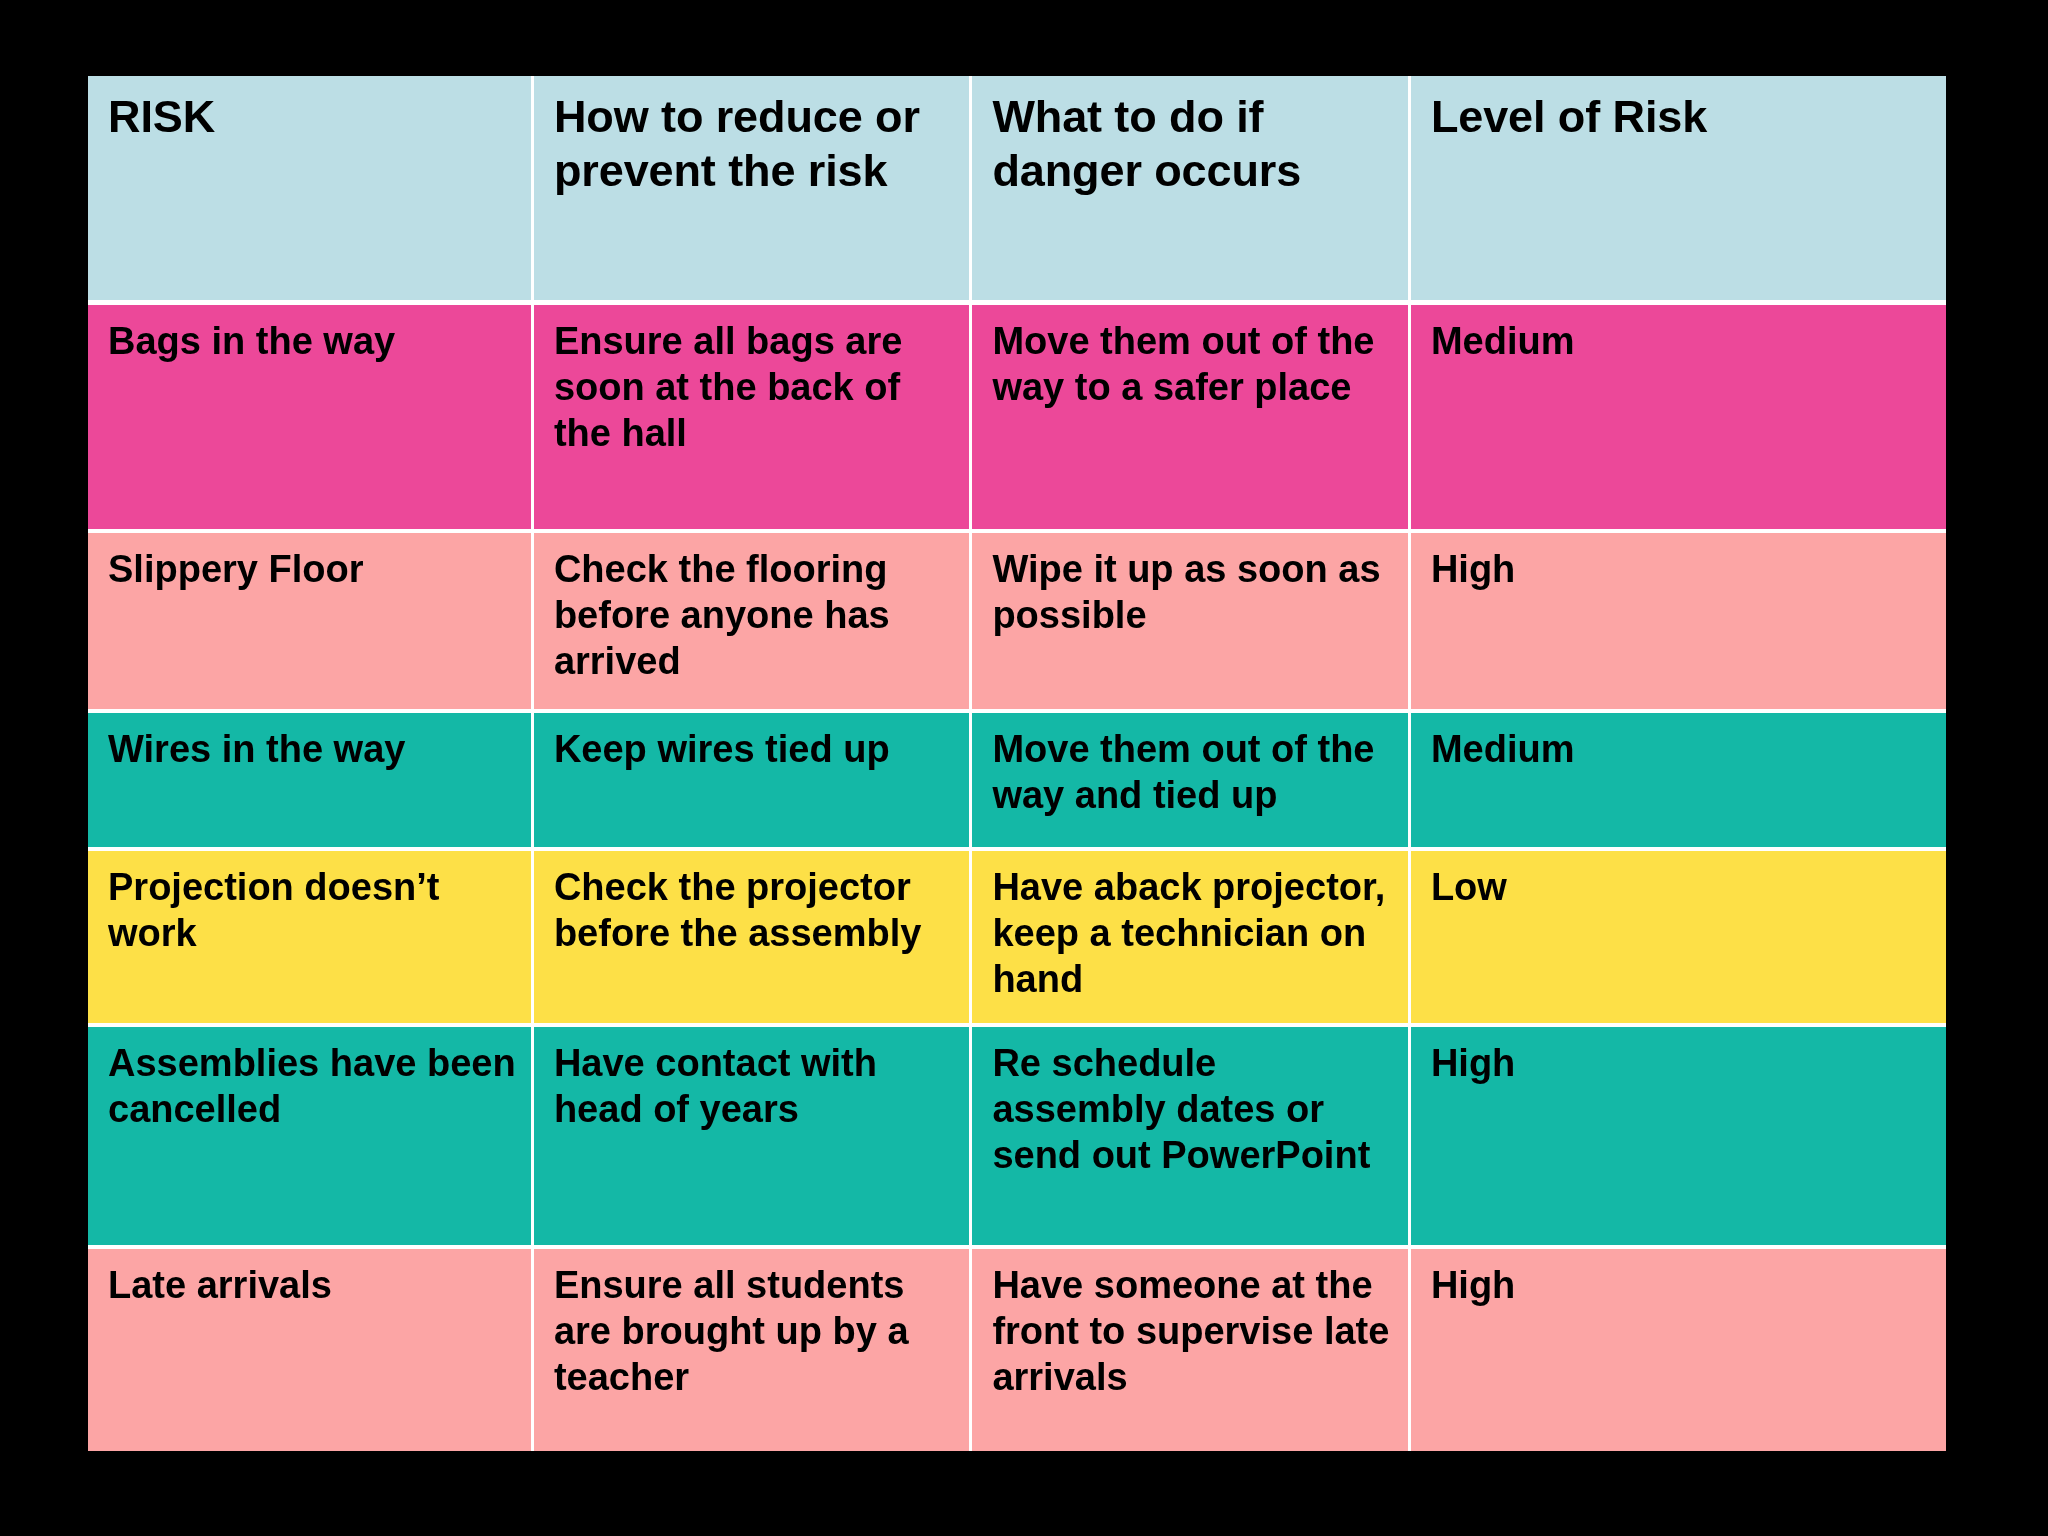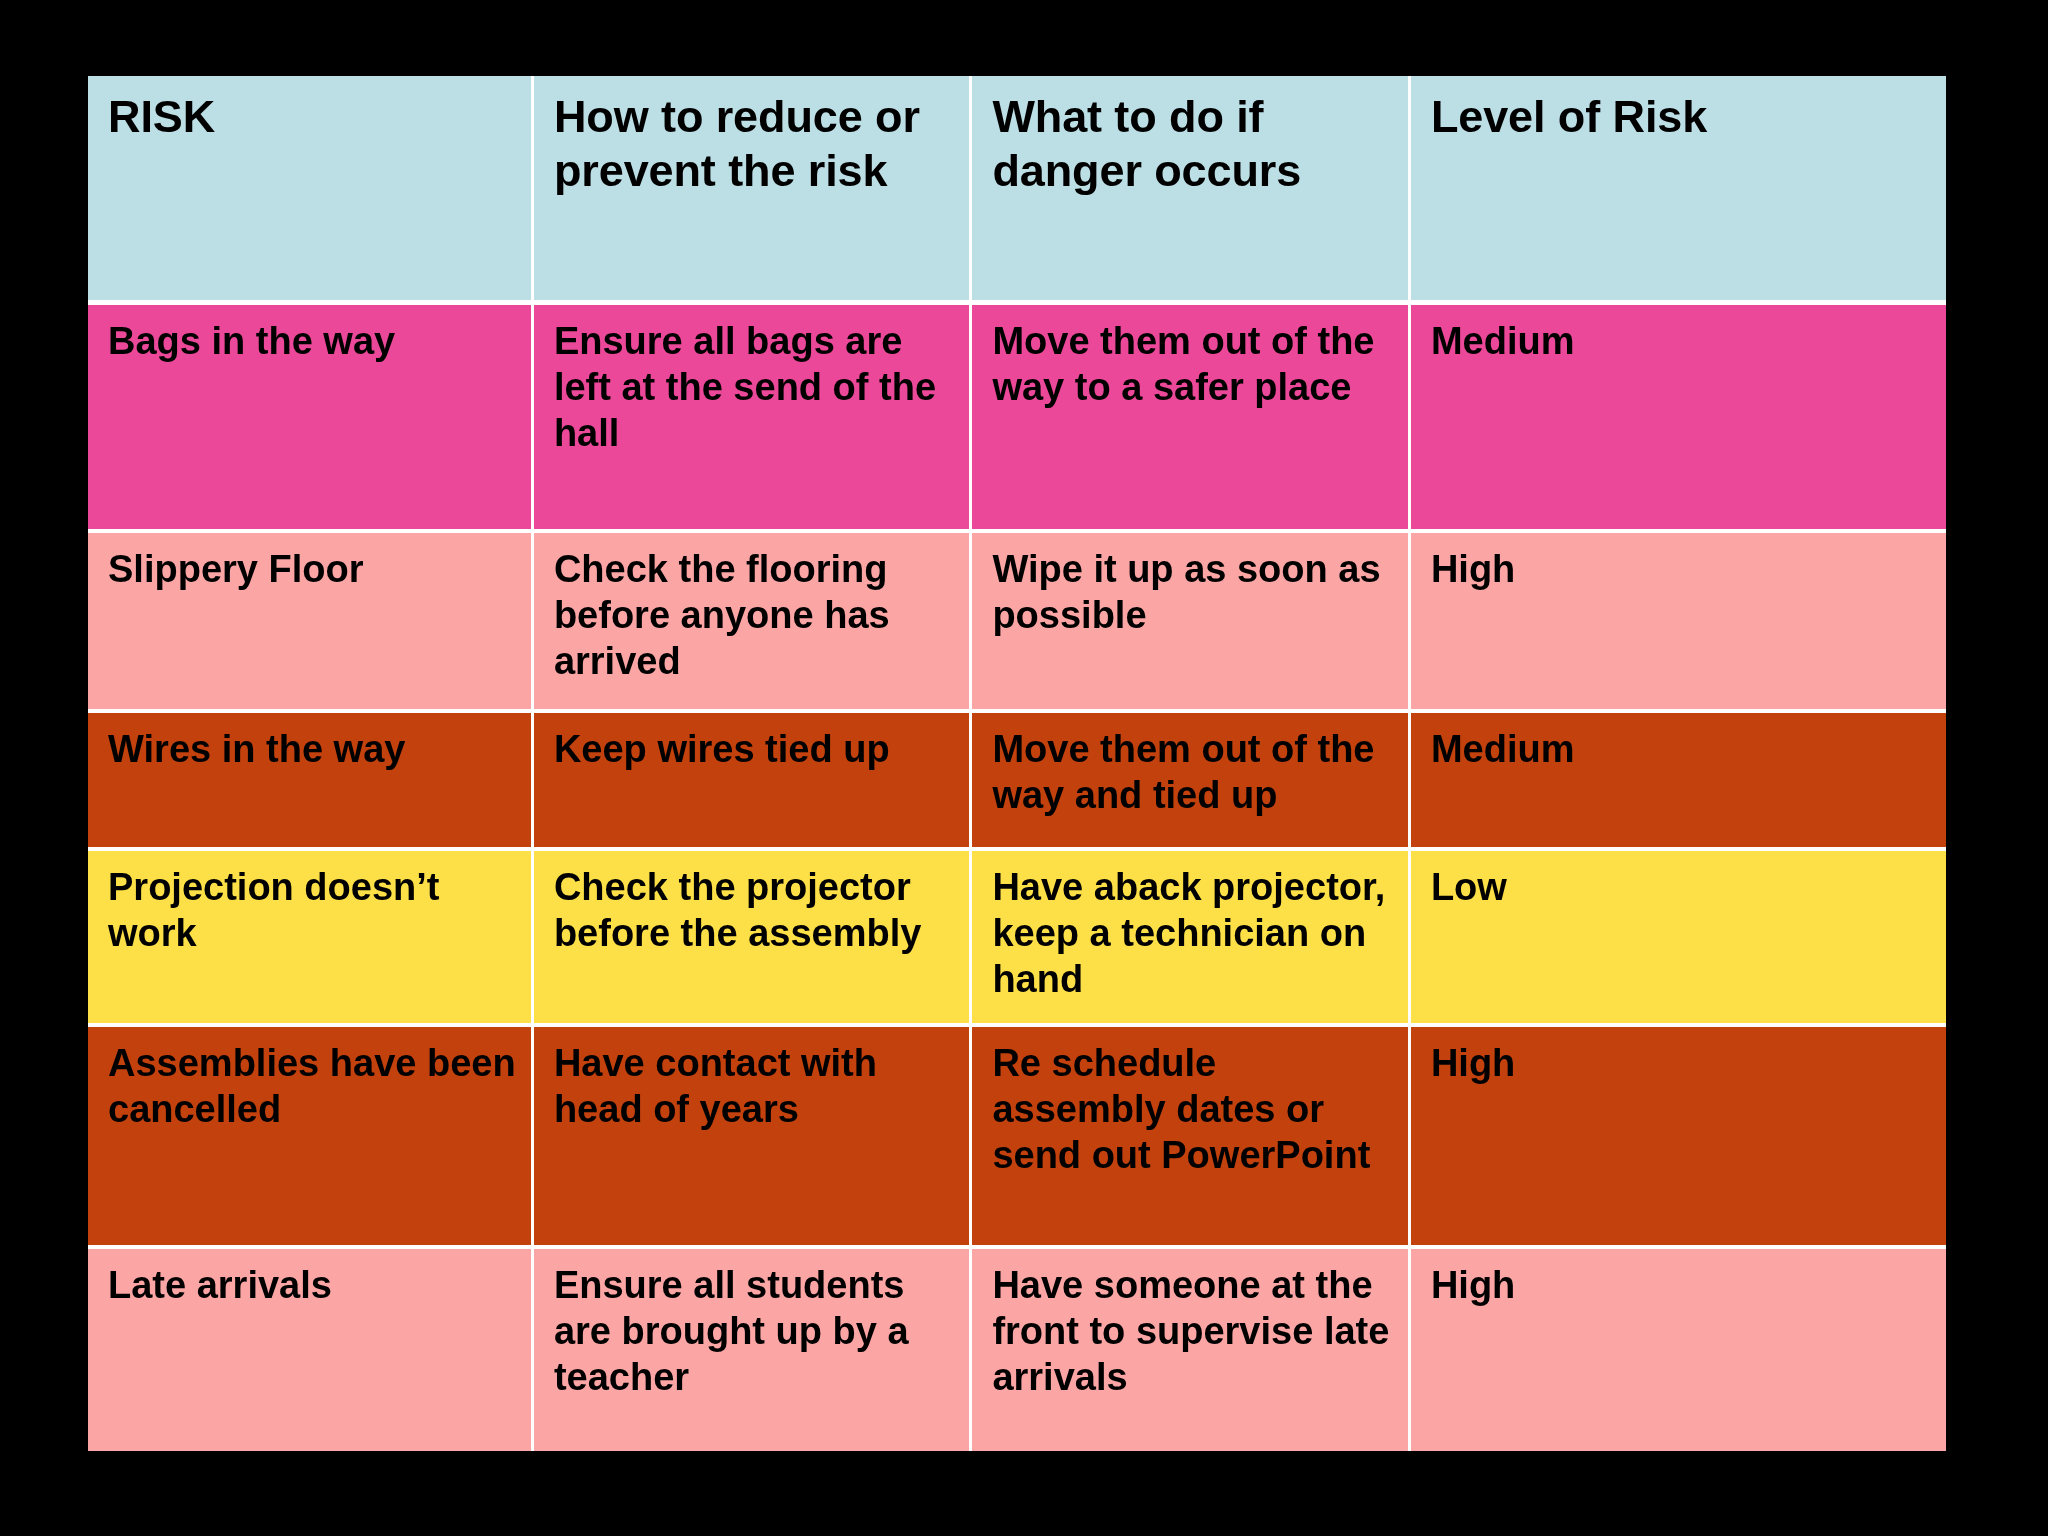--- a/index.html
+++ b/index.html
@@ -76,21 +76,21 @@
     border-bottom: 5px solid #ffffff;
   }
 
   
   table.risk-table tbody td {
     font-size: 38px;
   }
 
   .band-a td { background: #ec4899; }
   .band-b td { background: #fca5a5; }
-  .band-c td { background: #c2410c; margin-top: 31px; }
+  .band-c td { background: #14b8a6; margin-top: 31px; }
   .band-d td { background: #fde047; }
 
   .row-h-1 td { height: 196px; }
   .row-h-2 td { height: 148px; }
   .row-h-3 td { height: 106px; }
   .row-h-4 td { height: 144px; }
   .row-h-5 td { height: 190px; }
   .row-h-6 td { height: 174px; }
 
   .cell-text {
@@ -126,21 +126,21 @@
           </th>
         </tr>
       </thead>
       <tbody>
 
         <tr class="band-a row-h-1">
           <td>
             <span class="cell-text">Bags in the way</span>
           </td>
           <td>
-            <span class="cell-text">Ensure all bags are left at the send of the hall</span>
+            <span class="cell-text">Ensure all bags are soon at the back of the hall</span>
           </td>
           <td>
             <span class="cell-text">Move them out of the way to a safer place</span>
           </td>
           <td>
             <span class="cell-text">Medium</span>
           </td>
         </tr>
 
         <tr class="band-b row-h-2">

